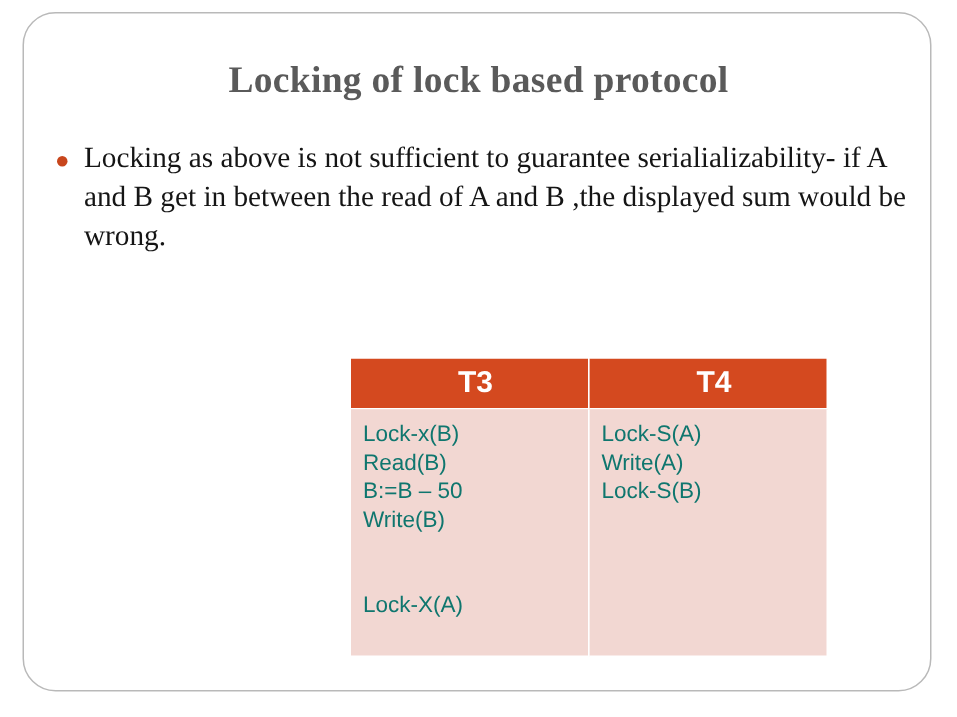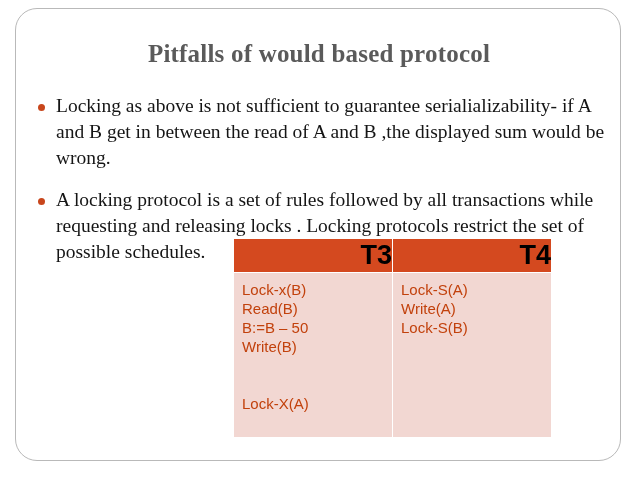--- a/index.html
+++ b/index.html
@@ -77,62 +77,58 @@
   }
   #schedule-table th,
   #schedule-table td {
     border: 1.5px solid #ffffff;
     padding: 0;
     vertical-align: top;
     font-family: "Liberation Sans", sans-serif;
   }
   #schedule-table th {
     background: #d4491f;
-    color: #000000;
-    text-align: right;
-    font-size: 27px;
+    color: #ffffff;
+    text-align: center;
+    font-size: 20px;
     font-weight: bold;
     height: 32px;
     padding: 1px 0 0 8px;
     line-height: 30px;
   }
   #schedule-table td {
     background: #f2d7d2;
-    color: #c2410c;
+    color: #0f766e;
     font-size: 15px;
     line-height: 19px;
     height: 157px;
     padding: 7px 0 0 8px;
     white-space: pre-line;
   }
   td.cell-mid {
     vertical-align: middle;
     padding-top: 0;
   }
   .col-a { width: 150px; }
   .col-b { width: 150px; }
 </style>
 </head>
 <body>
 
 <div id="slide">
 
-  <div id="title">Pitfalls of would based protocol</div>
+  <div id="title">Locking of lock based protocol</div>
 
   <div id="body">
 
     <div class="bullet-row">
       <span class="bullet-dot"></span>
       <span class="bullet-text">Locking as above is not sufficient to guarantee serialializability- if A and B get in between the read of A and B ,the displayed sum would be wrong.</span>
     </div>
 
-    <div class="bullet-row">
-      <span class="bullet-dot"></span>
-      <span class="bullet-text">A locking protocol is a set of rules followed by all transactions while requesting  and releasing locks . Locking  protocols restrict the set of possible schedules.</span>
-    </div>
 
   </div>
 
   <table id="schedule-table">
     <thead>
       <tr>
         <th class="col-a">T3</th>
         <th class="col-b">T4</th>
       </tr>
     </thead>

